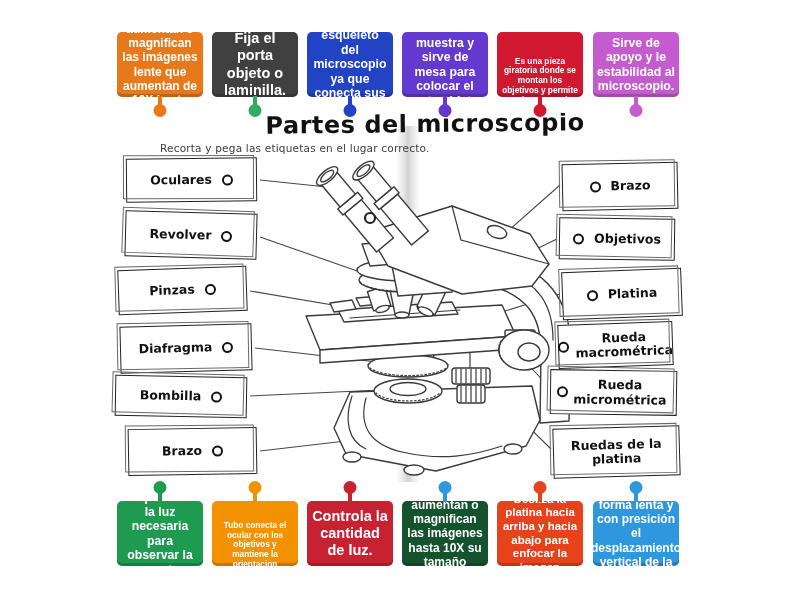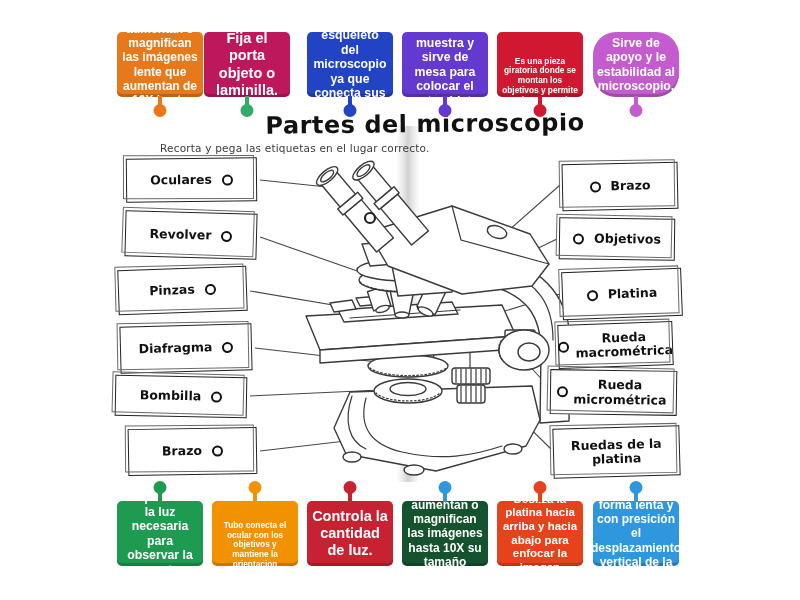--- a/index.html
+++ b/index.html
@@ -155,21 +155,21 @@
   <div class="title">Partes del microscopio</div>
   <div class="instructions">Recorta y pega las etiquetas en el lugar correcto.</div>
 
   <div class="card" style="left: 117px; top: 32px; background: rgb(232, 121, 27); color: rgb(232, 121, 27);">
     <span class="card-text fs-s">Lentes que aumentan o magnifican las imágenes lente que aumentan de 10X hasta 40X.</span>
     <span class="pin pin-bottom">
         <span class="pin-stem"></span>
         <span class="pin-ball"></span>
       </span>
   </div>
-  <div class="card" style="left: 204px; top: 32px; background: #be185d; color: rgb(51, 171, 104);">
+  <div class="card" style="left: 212px; top: 32px; background: #404040; color: rgb(51, 171, 104);">
     <span class="card-text fs-l">Fija el porta objeto o laminilla.</span>
     <span class="pin pin-bottom">
         <span class="pin-stem"></span>
         <span class="pin-ball"></span>
       </span>
   </div>
   <div class="card" style="left: 307px; top: 32px; background: rgb(34, 67, 196); color: rgb(34, 67, 196);">
     <span class="card-text fs-md">Es el esqueleto del microscopio ya que conecta sus partes</span>
     <span class="pin pin-bottom">
         <span class="pin-stem"></span>
@@ -183,21 +183,21 @@
         <span class="pin-ball"></span>
       </span>
   </div>
   <div class="card" style="left: 497px; top: 32px; background: rgb(210, 23, 49); color: rgb(210, 23, 49);">
     <span class="card-text fs-xs">Es una pieza giratoria donde se montan los objetivos y permite seleccionar el objetivo a utilizar.</span>
     <span class="pin pin-bottom">
         <span class="pin-stem"></span>
         <span class="pin-ball"></span>
       </span>
   </div>
-  <div class="card" style="left: 593px; top: 32px; background: rgb(196, 92, 207); color: rgb(196, 92, 207); border-radius: 23px;">
+  <div class="card" style="left: 593px; top: 32px; background: rgb(196, 92, 207); color: rgb(196, 92, 207);">
     <span class="card-text fs-md">Sirve de apoyo y le estabilidad al microscopio.</span>
     <span class="pin pin-bottom">
         <span class="pin-stem"></span>
         <span class="pin-ball"></span>
       </span>
   </div>
 
   <div class="card" style="left: 117px; top: 501px; background: rgb(30, 155, 80); color: rgb(30, 155, 80);">
     <span class="card-text fs-md">Proporciona la luz necesaria para observar la muestra</span>
     <span class="pin pin-top">

